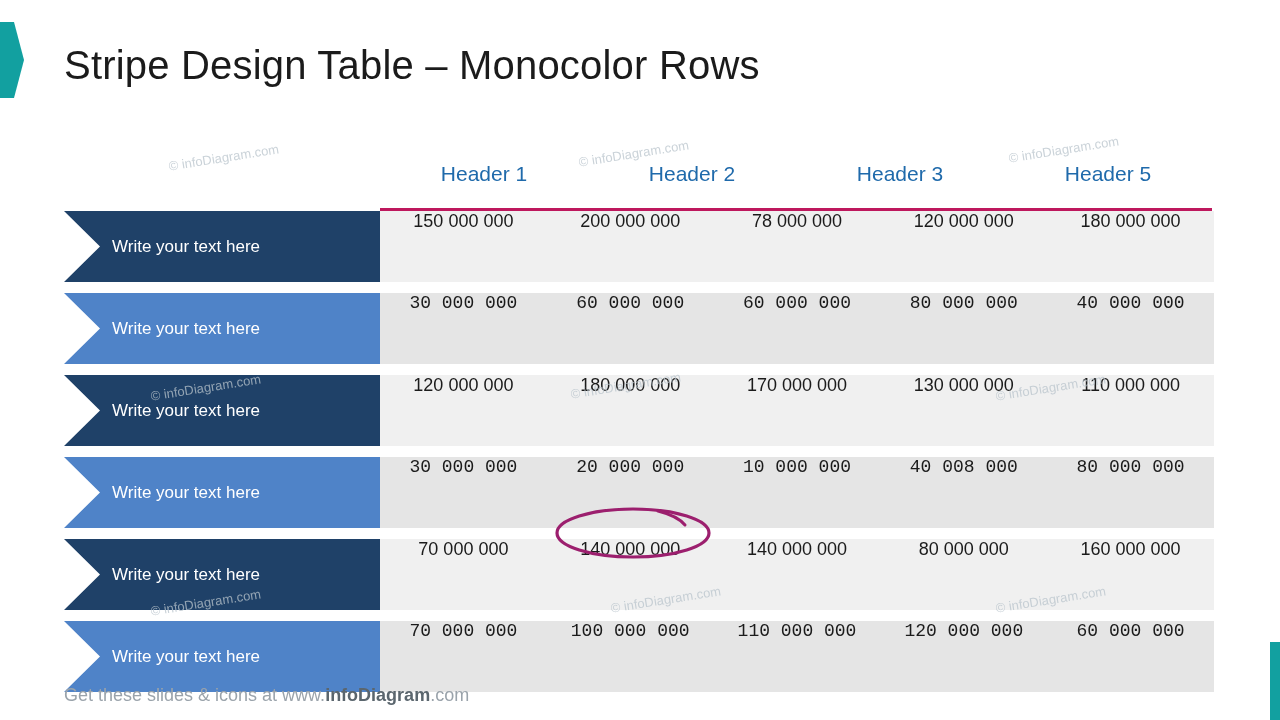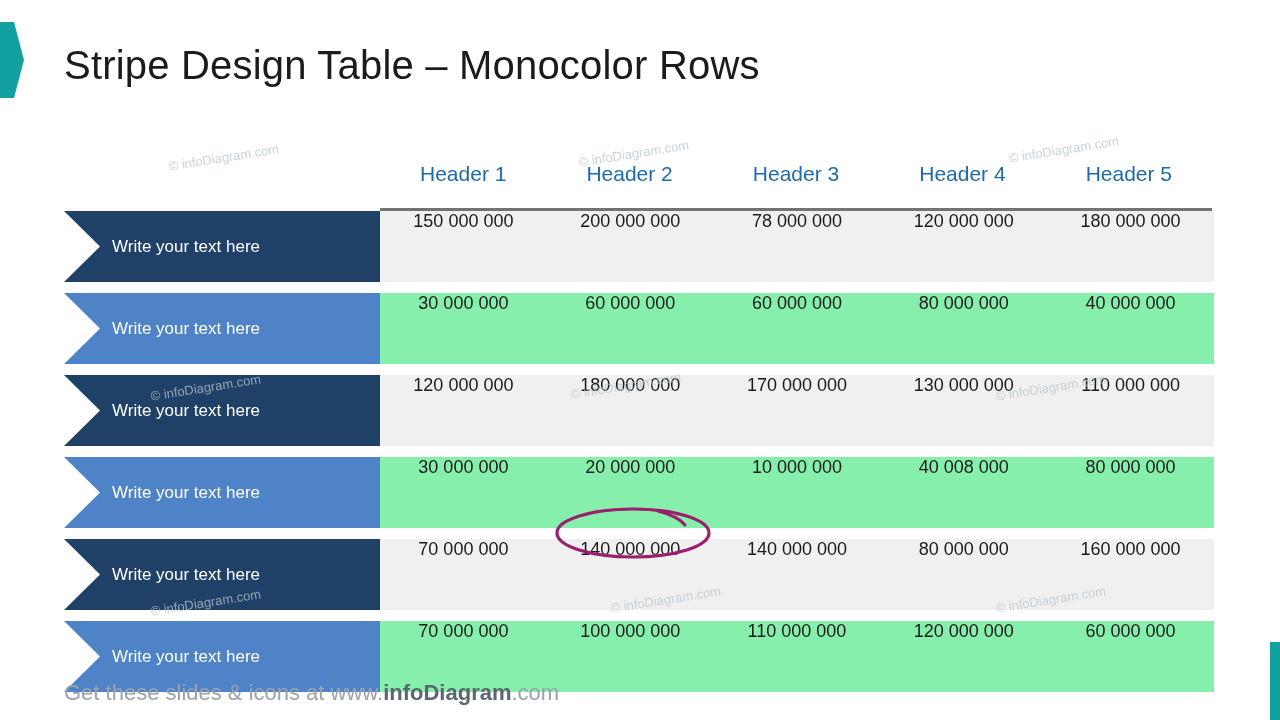--- a/index.html
+++ b/index.html
@@ -52,21 +52,21 @@
     left: 64px;
     top: 140px;
     width: 1150px;
   }
 
   .header-row {
     position: relative;
     display: flex;
     height: 68px;
     margin-left: 316px;
-    border-bottom: 3px solid #737373;
+    border-bottom: 3px solid #be185d;
     width: 832px;
     justify-content: space-between;
   }
   .header-cell {
     flex: 1 1 0;
     text-align: center;
     font-size: 21px;
     color: #1f6aab;
     display: flex;
     align-items: center;
@@ -97,21 +97,21 @@
   .row-label.dark { background: #1f4168; }
   .row-label.light { background: #4f83c8; }
 
   .row-values {
     flex: 1 1 auto;
     display: flex;
     align-items: flex-start;
     width: 832px;
   }
   .row-values.shade-a { background: #f0f0f0; }
-  .row-values.shade-b { background: #86efac; }
+  .row-values.shade-b { background: #e5e5e5; font-family: Liberation Mono, monospace; }
 
   .value-cell {
     flex: 1 1 0;
     text-align: center;
     font-size: 18px;
     color: #1b1b1b;
   }
 
   
   .highlight-ellipse {
@@ -132,21 +132,21 @@
     transform: rotate(-9deg);
     white-space: nowrap;
     pointer-events: none;
   }
 
   
   .footer {
     position: absolute;
     left: 64px;
     bottom: 14px;
-    font-size: 22px;
+    font-size: 18px;
     color: #9aa3ab;
     white-space: nowrap;
   }
   .footer .brand-bold { color: #5b666e; font-weight: bold; }
   .footer-bar {
     position: absolute;
     right: 0px;
     bottom: 0px;
     width: 10px;
     height: 78px;
@@ -158,21 +158,20 @@
 
 <div class="title-accent"></div>
 <h1 class="slide-title">Stripe Design Table – Monocolor Rows</h1>
 
 <div class="table-area">
 
   <div class="header-row">
     <div class="header-cell">Header 1</div>
     <div class="header-cell">Header 2</div>
     <div class="header-cell">Header 3</div>
-    <div class="header-cell">Header 4</div>
     <div class="header-cell">Header 5</div>
   </div>
 
   <div class="data-row">
     <div class="row-label dark">
       <span>Write your text here</span>
     </div>
     <div class="row-values shade-a">
       <div class="value-cell">150 000 000</div>
       <div class="value-cell">200 000 000</div>

